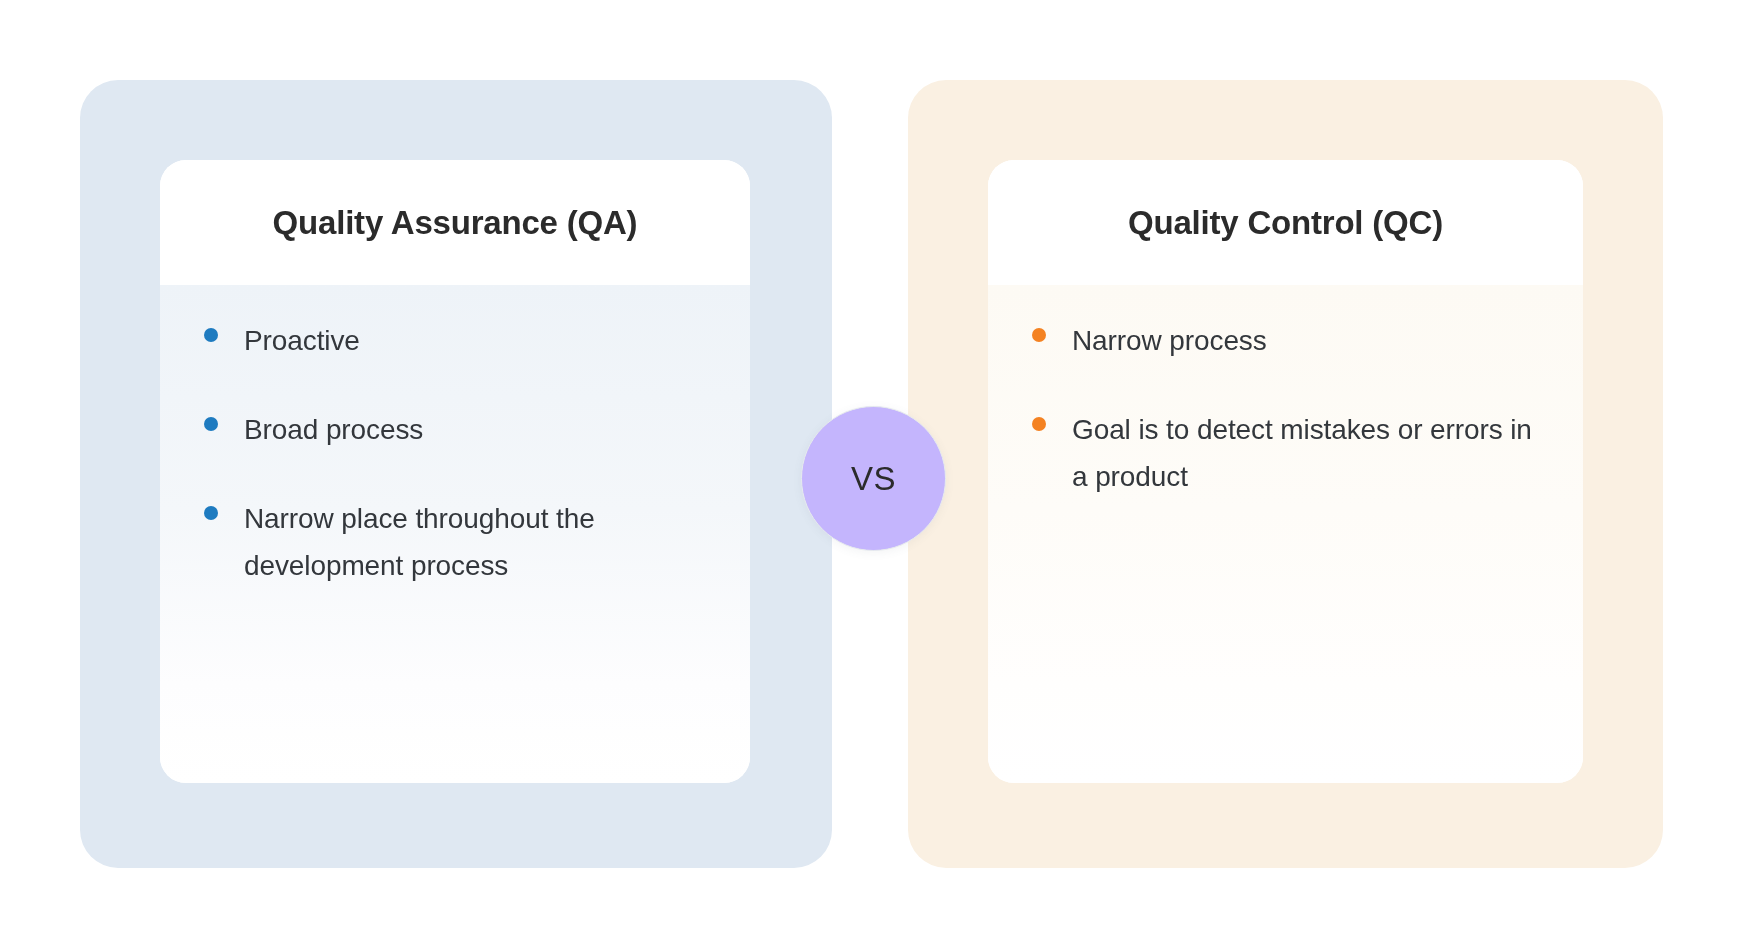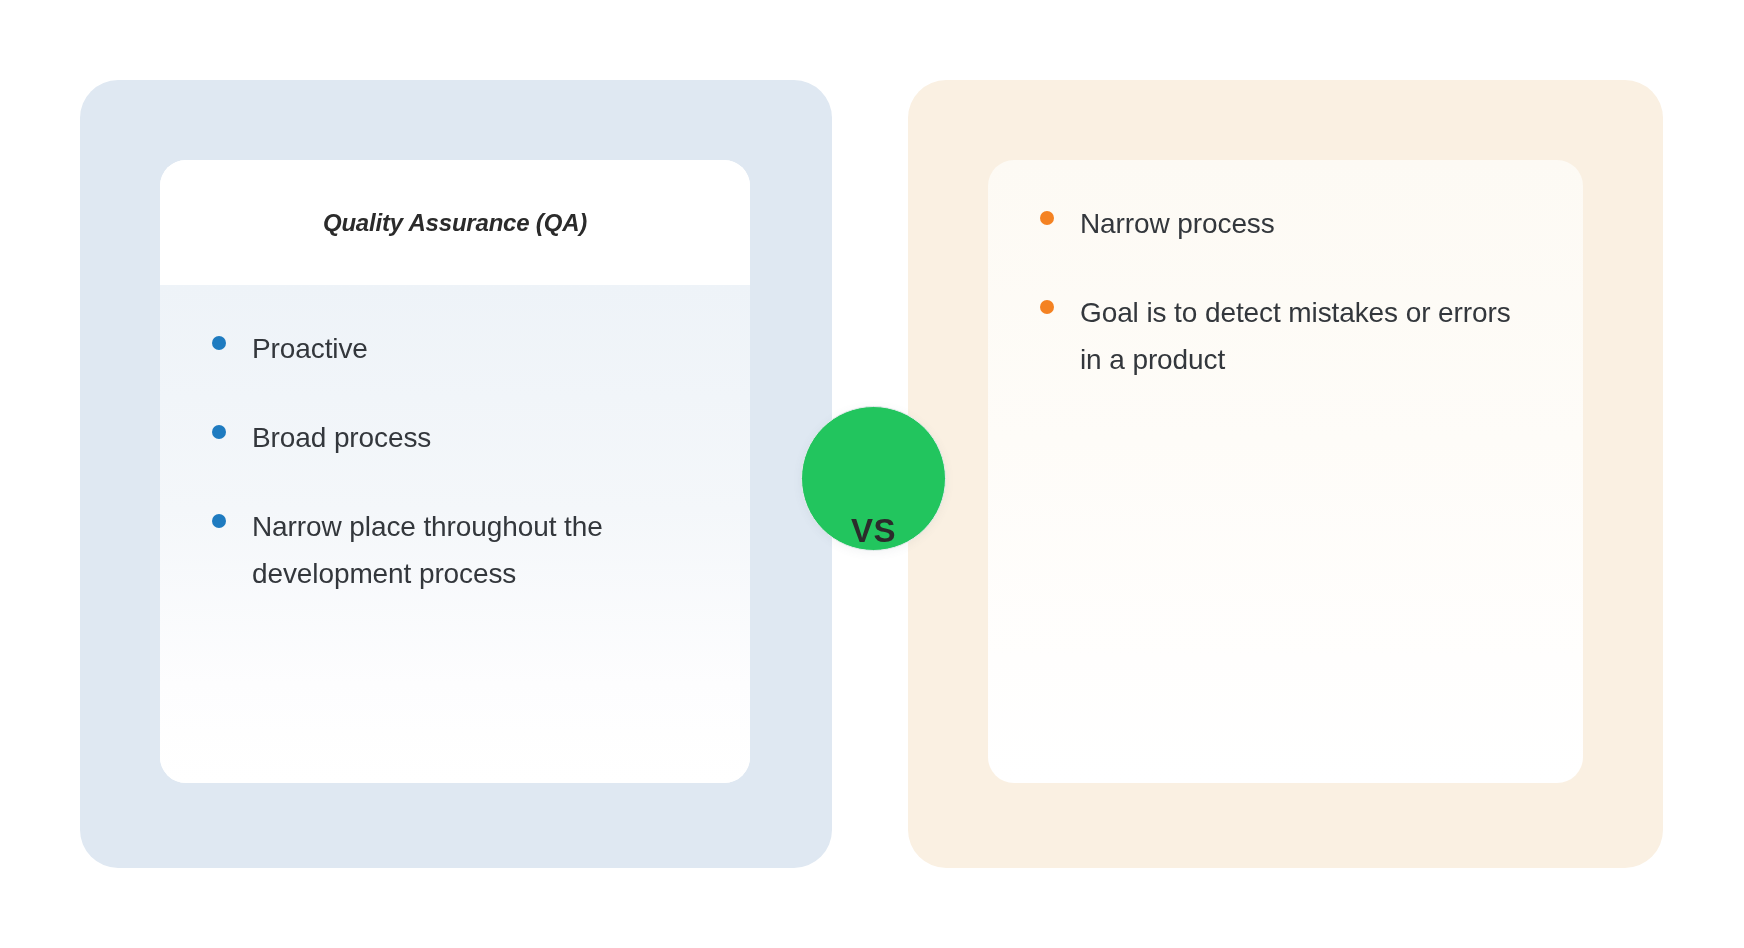--- a/index.html
+++ b/index.html
@@ -60,44 +60,43 @@
 
   .card-header {
     height: 125px;
     flex: 0 0 125px;
     background: #ffffff;
     display: flex;
     align-items: center;
     justify-content: center;
   }
   .card-title {
-    font-size: 24px;
+    font-size: 33px;
     font-weight: bold;
     color: #2b2b2b;
     letter-spacing: -0.2px;
     text-align: center;
     white-space: nowrap;
-    font-style: italic;
   }
 
   .card-body {
     flex: 1 1 auto;
     padding: 32px 44px 0 44px;
     box-sizing: border-box;
   }
   .card-qa .card-body {
     background: linear-gradient(to bottom, #eef3f8 0%, #f4f7fa 45%, #fdfdfe 80%, #ffffff 100%);
   }
   .card-qc .card-body {
     background: linear-gradient(to bottom, #fdfaf4 0%, #fefcf8 45%, #fffefd 80%, #ffffff 100%);
   }
 
   .bullet-list {
     list-style: none;
-    margin: 8px;
+    margin: 0;
     padding: 0;
   }
   .bullet-item {
     display: flex;
     align-items: flex-start;
     margin-bottom: 42px;
   }
   .bullet-dot {
     flex: 0 0 14px;
     width: 14px;
@@ -117,29 +116,28 @@
   }
 
   
   .vs-badge {
     position: absolute;
     left: 801px;
     top: 406px;
     width: 145px;
     height: 145px;
     border-radius: 50%;
-    background: #22c55e;
+    background: #c4b5fd;
     border: 1px solid #e7ebee;
     box-sizing: border-box;
     display: flex;
-    align-items: flex-end;
+    align-items: center;
     justify-content: center;
     box-shadow: 0 2px 10px rgba(80, 95, 115, 0.07);
     z-index: 5;
-    font-weight: bold;
   }
   .vs-label {
     font-size: 33px;
     color: #2b2b2b;
     letter-spacing: 0.5px;
   }
 </style>
 </head>
 <body>
 
@@ -169,20 +167,23 @@
     </div>
   </div>
 
   <div class="vs-badge">
     <span class="vs-label">VS</span>
   </div>
 
   <div class="panel panel-qc"></div>
 
   <div class="card card-qc">
+    <div class="card-header">
+      <div class="card-title">Quality Control (QC)</div>
+    </div>
     <div class="card-body">
       <ul class="bullet-list">
         <li class="bullet-item">
           <span class="bullet-dot dot-orange"></span>
           <span class="bullet-text">Narrow process</span>
         </li>
         <li class="bullet-item">
           <span class="bullet-dot dot-orange"></span>
           <span class="bullet-text">Goal is to detect mistakes or errors in a product</span>
         </li>

